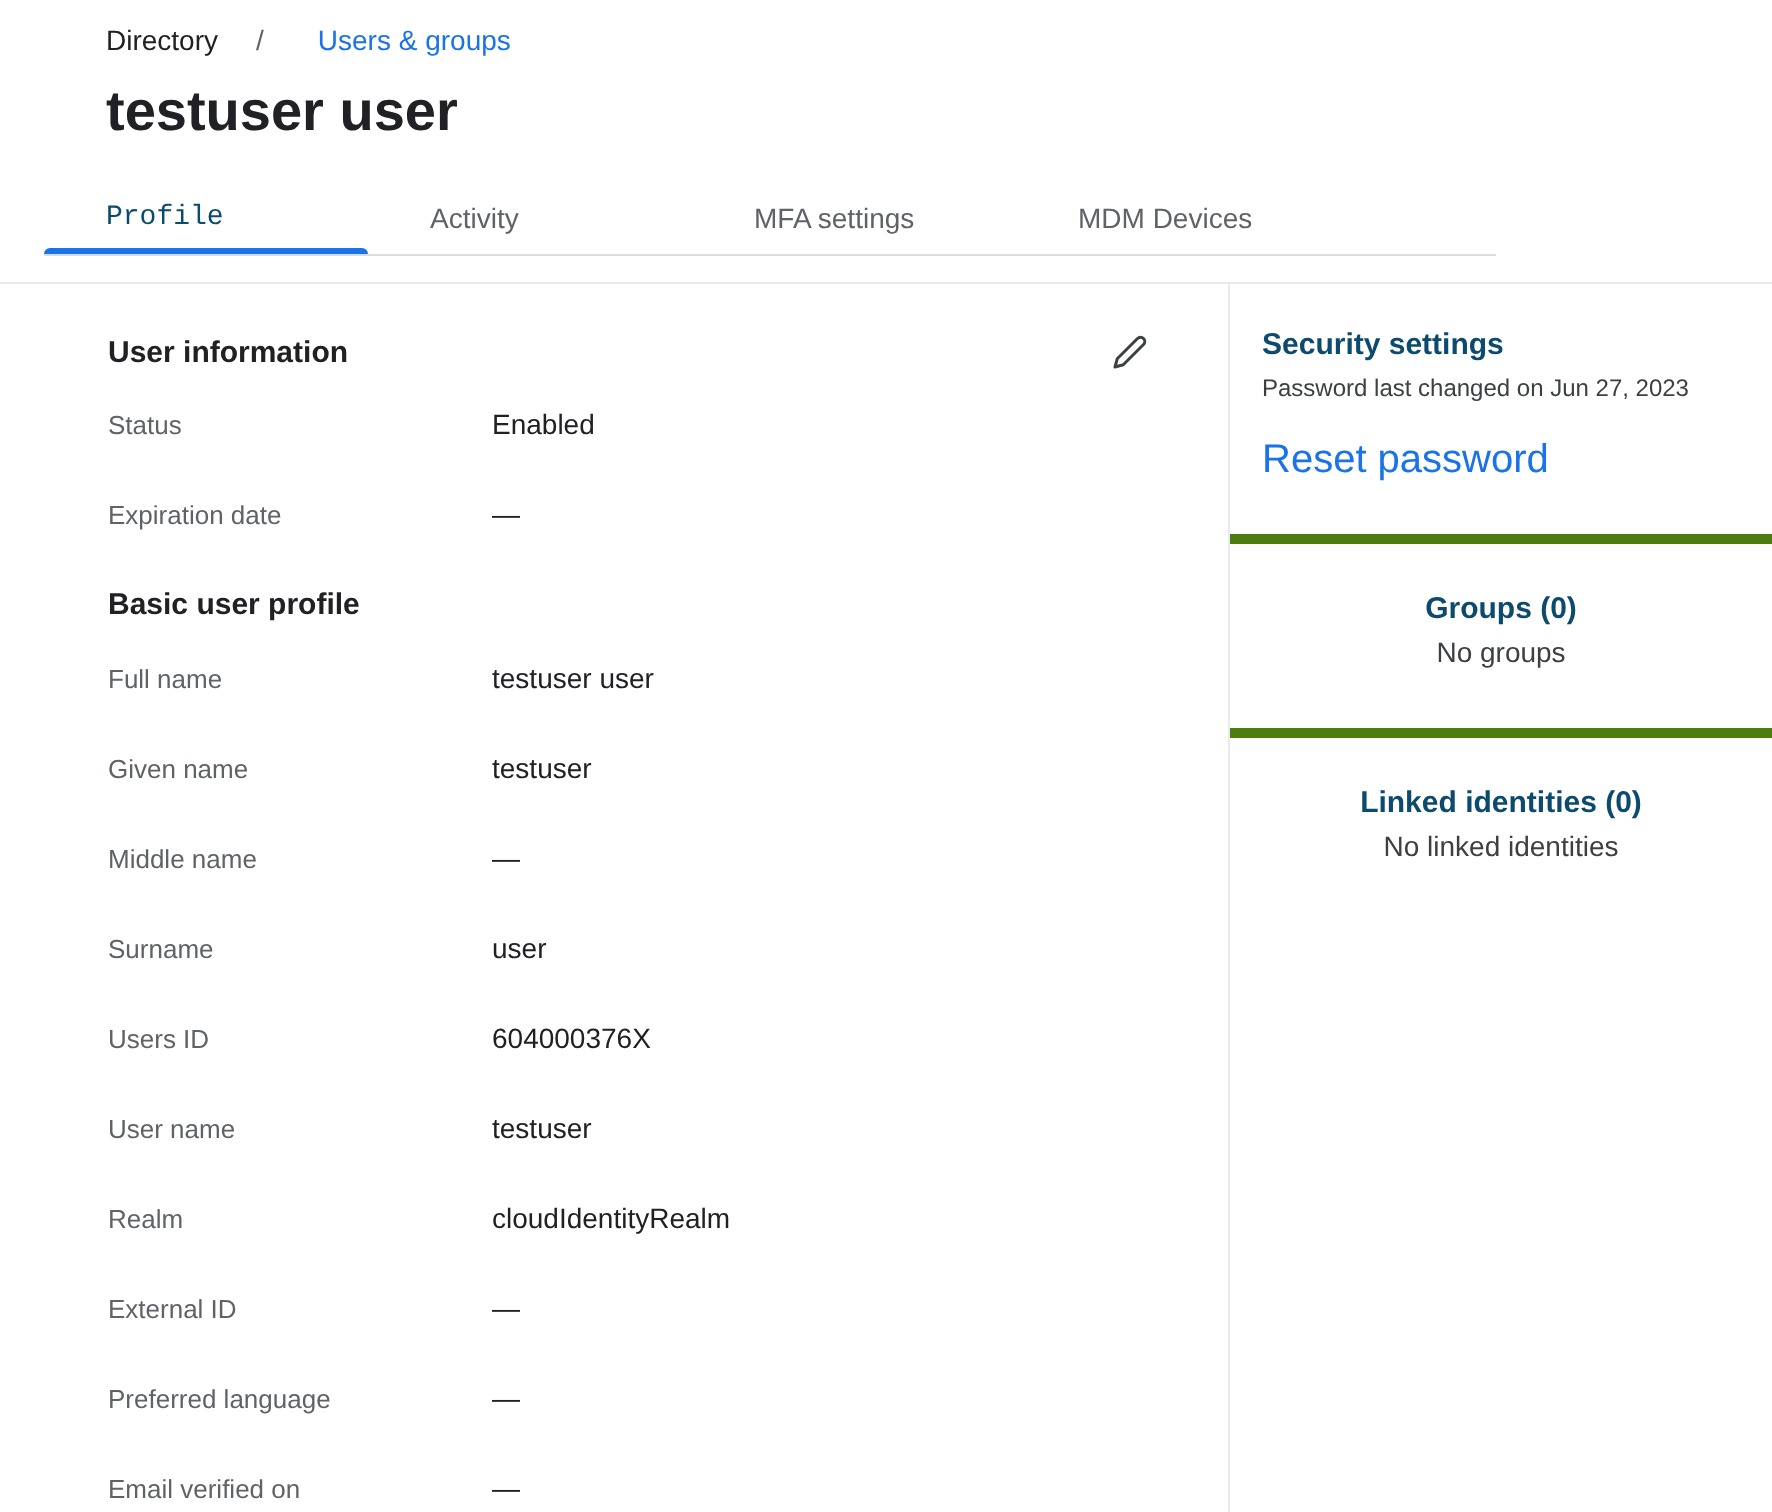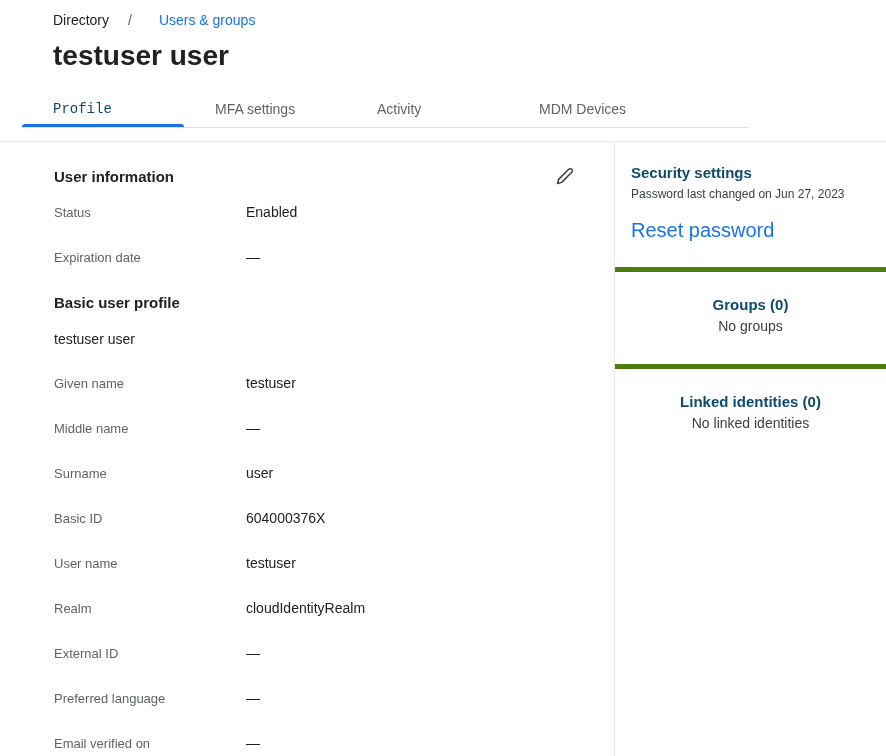--- a/index.html
+++ b/index.html
@@ -139,24 +139,24 @@
     <a class="crumb-link">Users &amp; groups</a>
   </nav>
 
   <h1 class="page-title">testuser user</h1>
 
   <nav class="tabs">
     <div class="tab active">
       <span>Profile</span>
     </div>
     <div class="tab">
+      <span>Activity</span>
+    </div>
+    <div class="tab">
       <span>MFA settings</span>
-    </div>
-    <div class="tab">
-      <span>Activity</span>
     </div>
     <div class="tab">
       <span>MDM Devices</span>
     </div>
   </nav>
 </header>
 
 <div class="tab-gap"></div>
 
 <div class="content">
@@ -179,36 +179,37 @@
       <div class="field-value">Enabled</div>
     </div>
     <div class="field-row">
       <div class="field-label">Expiration date</div>
       <div class="field-value">—</div>
     </div>
 
     <h3 class="subheading">Basic user profile</h3>
 
     <div class="field-row">
+      <div class="field-label">Full name</div>
       <div class="field-value">testuser user</div>
     </div>
     <div class="field-row">
       <div class="field-label">Given name</div>
       <div class="field-value">testuser</div>
     </div>
     <div class="field-row">
       <div class="field-label">Middle name</div>
       <div class="field-value">—</div>
     </div>
     <div class="field-row">
       <div class="field-label">Surname</div>
       <div class="field-value">user</div>
     </div>
     <div class="field-row">
-      <div class="field-label">Basic ID</div>
+      <div class="field-label">Users ID</div>
       <div class="field-value">604000376X</div>
     </div>
     <div class="field-row">
       <div class="field-label">User name</div>
       <div class="field-value">testuser</div>
     </div>
     <div class="field-row">
       <div class="field-label">Realm</div>
       <div class="field-value">cloudIdentityRealm</div>
     </div>

